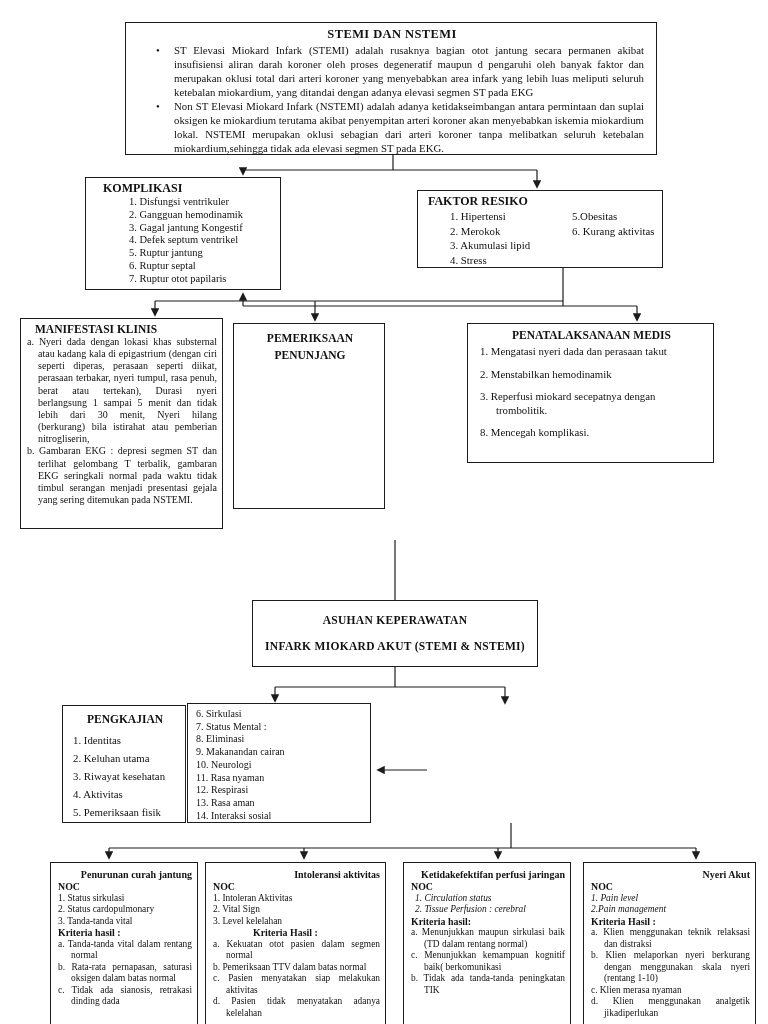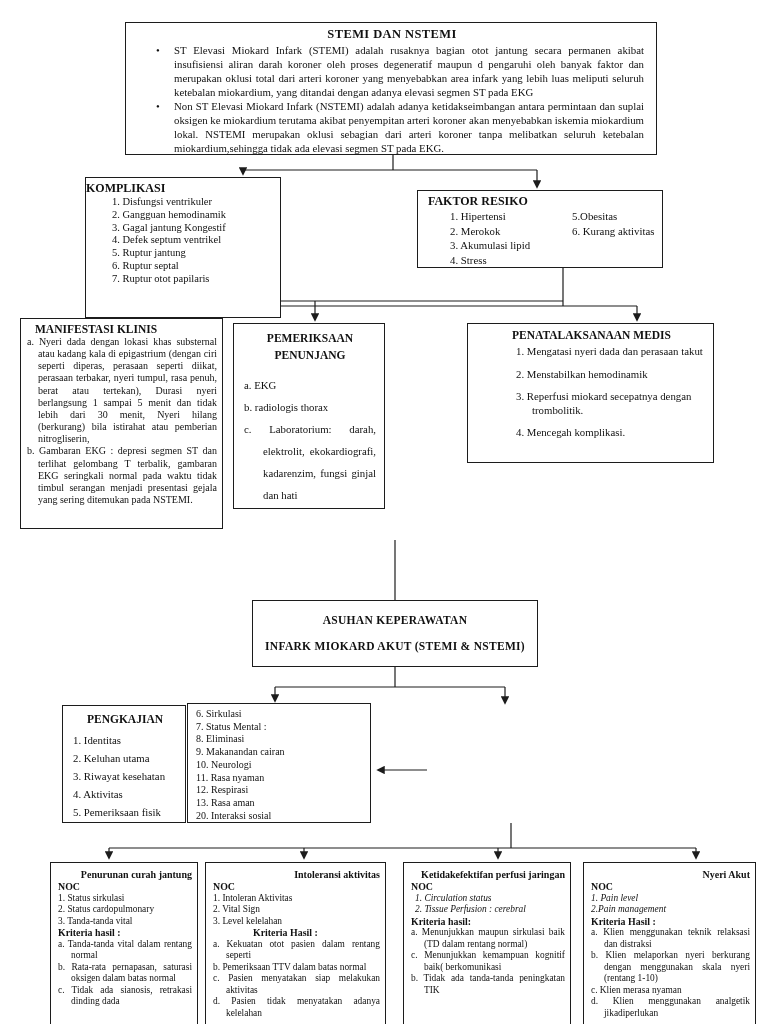--- a/index.html
+++ b/index.html
@@ -13,21 +13,21 @@
   .italic{font-style:italic;}
 
   
   #stemi{left:125px;top:22px;width:532px;height:133px;padding:3px 12px 2px 14px;font-size:10.8px;line-height:14px;}
   #stemi .ttl{font-size:12.5px;line-height:17px;letter-spacing:.4px;}
   #stemi .bl{padding-left:34px;}
   #stemi .bi{position:relative;text-align:justify;}
   #stemi .bi::before{content:"\2022";position:absolute;left:-18px;top:0;}
 
   
-  #komplikasi{left:85px;top:177px;width:196px;height:141px;padding:3px 6px 0 0;font-size:10.5px;line-height:12.8px;}
+  #komplikasi{left:85px;top:177px;width:196px;height:113px;padding:3px 6px 0 17px;font-size:10.5px;line-height:12.8px;}
   #komplikasi .ttl{font-size:12px;line-height:15px;}
   #komplikasi .items{padding-left:26px;}
   
   #faktor{left:417px;top:190px;width:246px;height:78px;padding:3px 6px 0 10px;font-size:10.8px;line-height:14.6px;}
   #faktor .ttl{font-size:12px;line-height:15px;}
   #faktor .cols{display:flex;}
   #faktor .c1{padding-left:22px;width:118px;}
   #faktor .c2{padding-left:4px;}
 
   
@@ -37,21 +37,21 @@
 
   
   #pemeriksaan{left:233px;top:323px;width:152px;height:186px;padding:6px 8px 0 10px;font-size:10.8px;}
   #pemeriksaan .ttl{font-size:11.5px;line-height:17px;}
   #pemeriksaan .items{margin-top:10px;}
   #pemeriksaan .li{line-height:22px;text-align:justify;padding-left:19px;text-indent:-19px;}
 
   
   #penatalaksanaan{left:467px;top:323px;width:247px;height:140px;padding:4px 10px 0 12px;font-size:10.8px;line-height:13.5px;}
   #penatalaksanaan .ttl{font-size:11.5px;line-height:15px;}
-  #penatalaksanaan .li{margin-top:9px;padding-left:16px;text-indent:-16px;margin-left:36px;}
+  #penatalaksanaan .li{margin-top:9px;padding-left:16px;text-indent:-16px;}
   #penatalaksanaan .li:first-child{margin-top:2px;}
 
   
   #asuhan{left:252px;top:600px;width:286px;height:67px;padding-top:12px;font-size:11.5px;line-height:15px;letter-spacing:.3px;}
   #asuhan .l2{margin-top:11px;}
 
   
   #pengkajian{left:62px;top:705px;width:124px;height:118px;padding:4px 4px 0 6px;font-size:10.8px;line-height:18px;}
   #pengkajian .ttl{font-size:11.5px;}
   #pengkajian .items{padding-left:4px;margin-top:3px;}
@@ -157,34 +157,29 @@
     <div class="ttl bold">MANIFESTASI KLINIS</div>
     <div>
       <div class="li">a. Nyeri dada dengan lokasi khas substernal atau kadang kala di epigastrium (dengan ciri seperti diperas, perasaan seperti diikat, perasaan terbakar, nyeri tumpul, rasa penuh, berat atau tertekan), Durasi nyeri berlangsung 1 sampai 5 menit dan tidak lebih dari 30 menit, Nyeri hilang (berkurang) bila istirahat atau pemberian nitrogliserin,</div>
       <div class="li">b. Gambaran EKG : depresi segmen ST dan terlihat gelombang T terbalik, gambaran EKG seringkali normal pada waktu tidak timbul serangan menjadi presentasi gejala yang sering ditemukan pada NSTEMI.</div>
     </div>
   </div>
 
   <div class="box" id="pemeriksaan">
     <div class="ttl ctr bold">PEMERIKSAAN</div>
     <div class="ttl ctr bold">PENUNJANG</div>
-    <div class="items">
-      <div class="li">a. EKG</div>
-      <div class="li">b. radiologis thorax</div>
-      <div class="li">c. Laboratorium: darah, elektrolit, ekokardiografi, kadarenzim, fungsi ginjal dan hati</div>
-    </div>
   </div>
 
   <div class="box" id="penatalaksanaan">
     <div class="ttl ctr bold">PENATALAKSANAAN MEDIS</div>
     <div>
       <div class="li">1. Mengatasi nyeri dada dan perasaan takut</div>
       <div class="li">2. Menstabilkan hemodinamik</div>
       <div class="li">3. Reperfusi miokard secepatnya dengan trombolitik.</div>
-      <div class="li">4. Mencegah komplikasi.</div>
+      <div class="li">8. Mencegah komplikasi.</div>
     </div>
   </div>
 
   <div class="box b2 ctr bold" id="asuhan">
     <div>ASUHAN KEPERAWATAN</div>
     <div class="l2">INFARK MIOKARD AKUT (STEMI &amp; NSTEMI)</div>
   </div>
 
   <div class="box" id="pengkajian">
     <div class="ttl ctr bold">PENGKAJIAN</div>
@@ -199,21 +194,21 @@
 
   <div class="box" id="pengkajian2">
     <div class="li">6. Sirkulasi</div>
     <div class="li">7. Status Mental :</div>
     <div class="li">8. Eliminasi</div>
     <div class="li">9. Makanandan cairan</div>
     <div class="li">10. Neurologi</div>
     <div class="li">11. Rasa nyaman</div>
     <div class="li">12. Respirasi</div>
     <div class="li">13. Rasa aman</div>
-    <div class="li">20. Interaksi sosial</div>
+    <div class="li">14. Interaksi sosial</div>
   </div>
 
 
   <div class="box b2 noc" id="noc1">
     <div class="ttl bold">Penurunan curah jantung</div>
     <div class="sec nocl">
       <div class="lbl bold">NOC</div>
       <div class="li">1. Status sirkulasi</div>
       <div class="li">2. Status cardopulmonary</div>
       <div class="li">3. Tanda-tanda vital</div>
@@ -230,21 +225,21 @@
   <div class="box b2 noc" id="noc2">
     <div class="ttl bold">Intoleransi aktivitas</div>
     <div class="sec nocl">
       <div class="lbl bold">NOC</div>
       <div class="li">1. Intoleran Aktivitas</div>
       <div class="li">2. Vital Sign</div>
       <div class="li">3. Level kelelahan</div>
     </div>
     <div class="sec krit">
       <div class="lbl bold ind">Kriteria Hasil :</div>
-      <div class="li">a. Kekuatan otot pasien dalam rentang seperti</div>
+      <div class="li">a. Kekuatan otot pasien dalam segmen normal</div>
       <div class="li">b. Pemeriksaan TTV dalam batas normal</div>
       <div class="li">c. Pasien menyatakan siap melakukan aktivitas</div>
       <div class="li">d. Pasien tidak menyatakan adanya kelelahan</div>
     </div>
   </div>
 
   <div class="box b2 noc" id="noc3">
     <div class="ttl bold">Ketidakefektifan perfusi jaringan</div>
     <div class="sec nocl">
       <div class="lbl bold">NOC</div>

